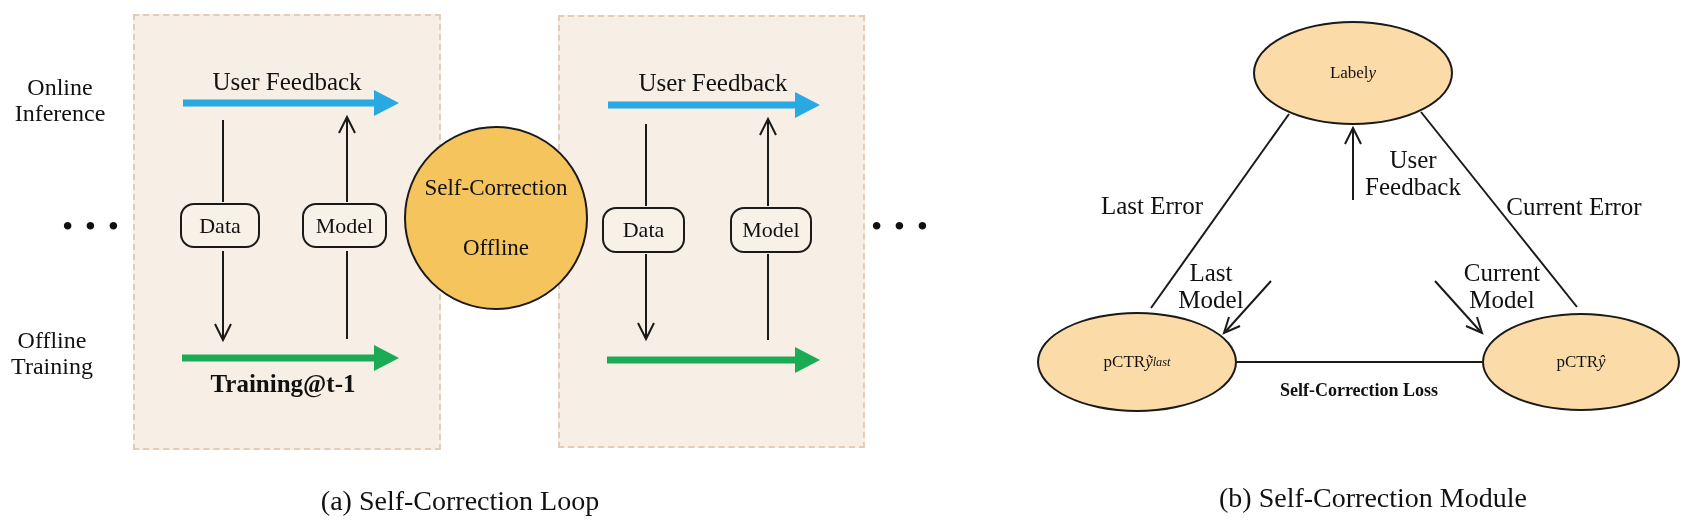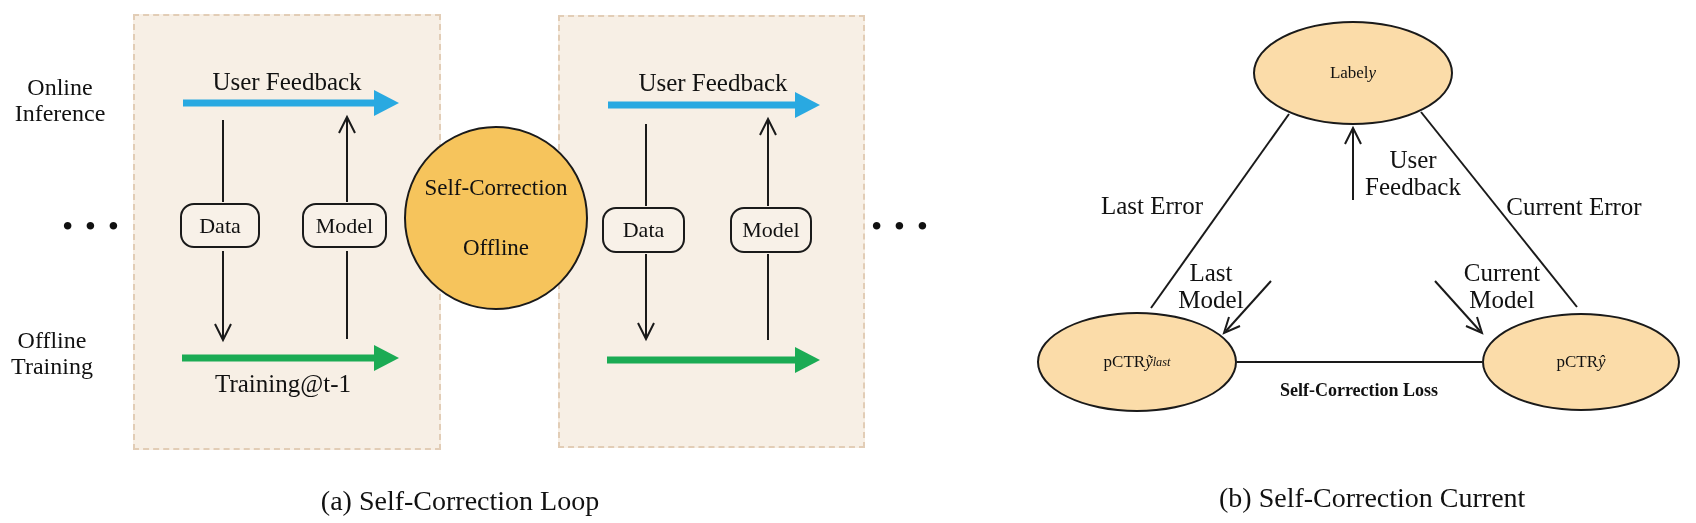--- a/index.html
+++ b/index.html
@@ -90,21 +90,21 @@
   </div>
   <div class="lbl side-label" style="left:0;top:327px;width:104px;">
     <span class="ln">Offline</span>
     <span class="ln">Training</span>
   </div>
   <div class="lbl ellipsis" style="left:62px;top:213px;width:60px;">• • •</div>
   <div class="lbl ellipsis" style="left:871px;top:213px;width:60px;">• • •</div>
 
   <div class="lbl" style="left:197px;top:69px;width:180px;">User Feedback</div>
   <div class="lbl" style="left:623px;top:70px;width:180px;">User Feedback</div>
-  <div class="lbl" style="left:193px;top:371px;width:180px;">Training@t-1</div>
+  <div class="lbl" style="left:193px;top:371px;width:180px;font-weight:bold;">Training@t-1</div>
 
   <div class="node-box" style="left:180px;top:203px;width:80px;height:45px;">Data</div>
   <div class="node-box" style="left:302px;top:203px;width:85px;height:45px;">Model</div>
   <div class="node-box" style="left:602px;top:207px;width:83px;height:46px;">Data</div>
   <div class="node-box" style="left:730px;top:207px;width:82px;height:46px;">Model</div>
 
   <div class="module-circle" style="left:404px;top:126px;width:184px;height:184px;gap:32px;">
     <span>Self-Correction</span>
     <span>Offline</span>
   </div>
@@ -134,15 +134,15 @@
   <div class="lbl" style="left:1161px;top:259px;width:100px;line-height:27px;">
     <span class="ln">Last</span>
     <span class="ln">Model</span>
   </div>
   <div class="lbl" style="left:1447px;top:259px;width:110px;line-height:27px;">
     <span class="ln">Current</span>
     <span class="ln">Model</span>
   </div>
   <div class="lbl loss-label" style="left:1239px;top:377px;width:240px;">Self-Correction Loss</div>
 
-  <div class="lbl caption" style="left:1219px;top:485px;width:300px;">(b) Self-Correction Current</div>
+  <div class="lbl caption" style="left:1219px;top:485px;width:300px;">(b) Self-Correction Module</div>
 
 </div>
 
 </body></html>

